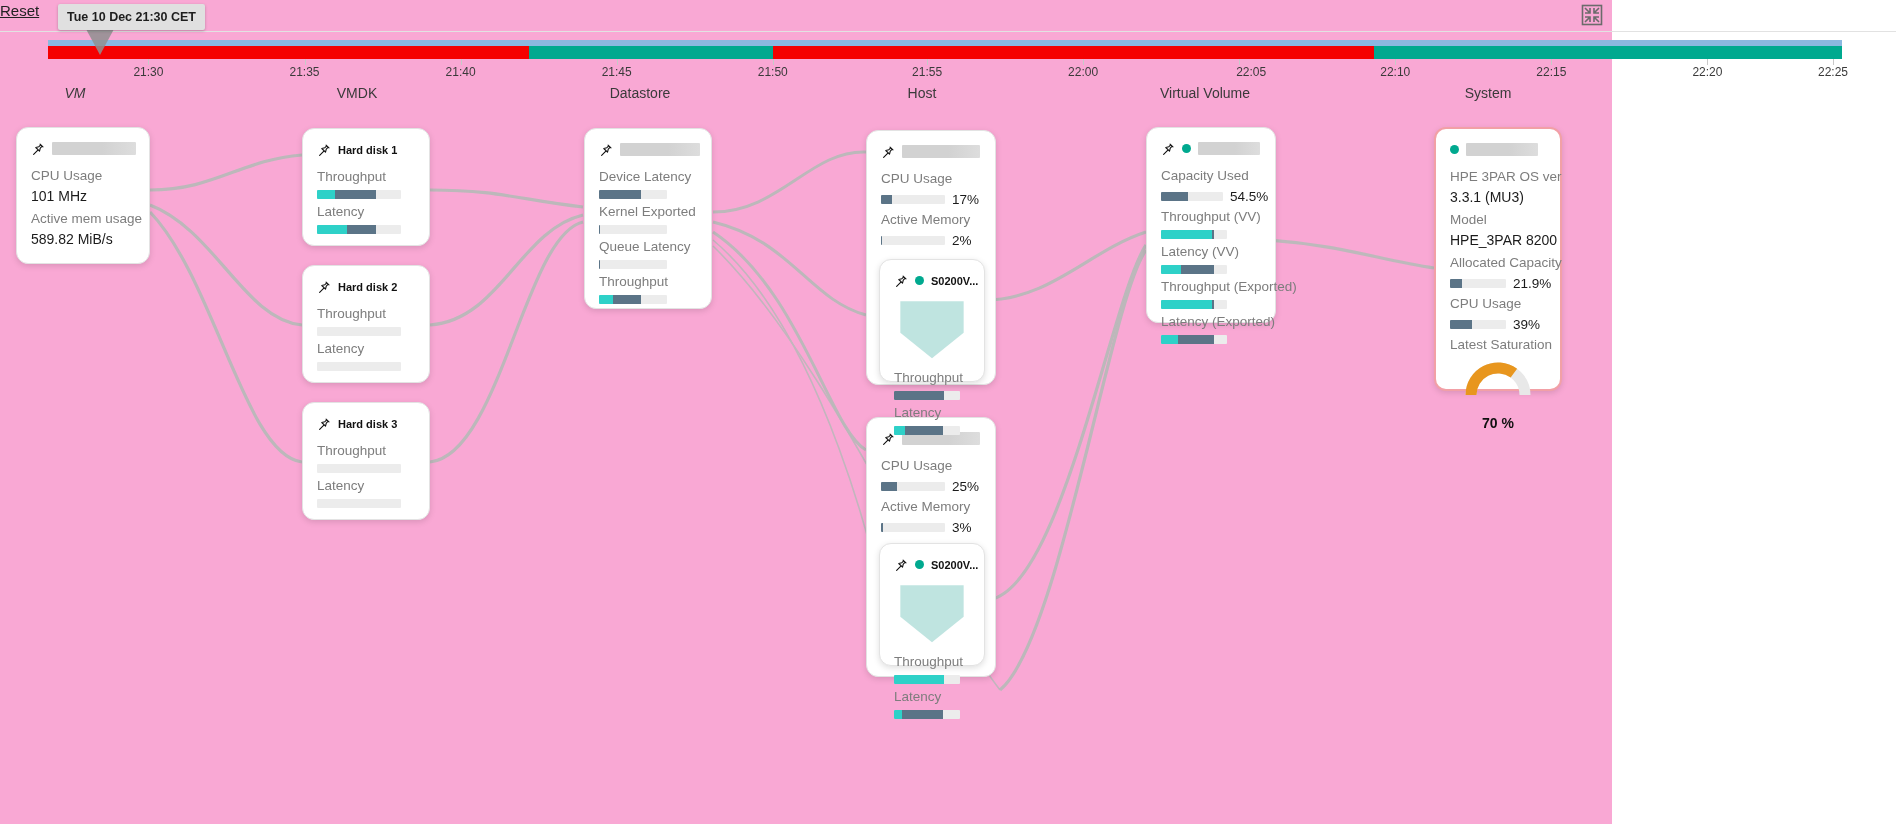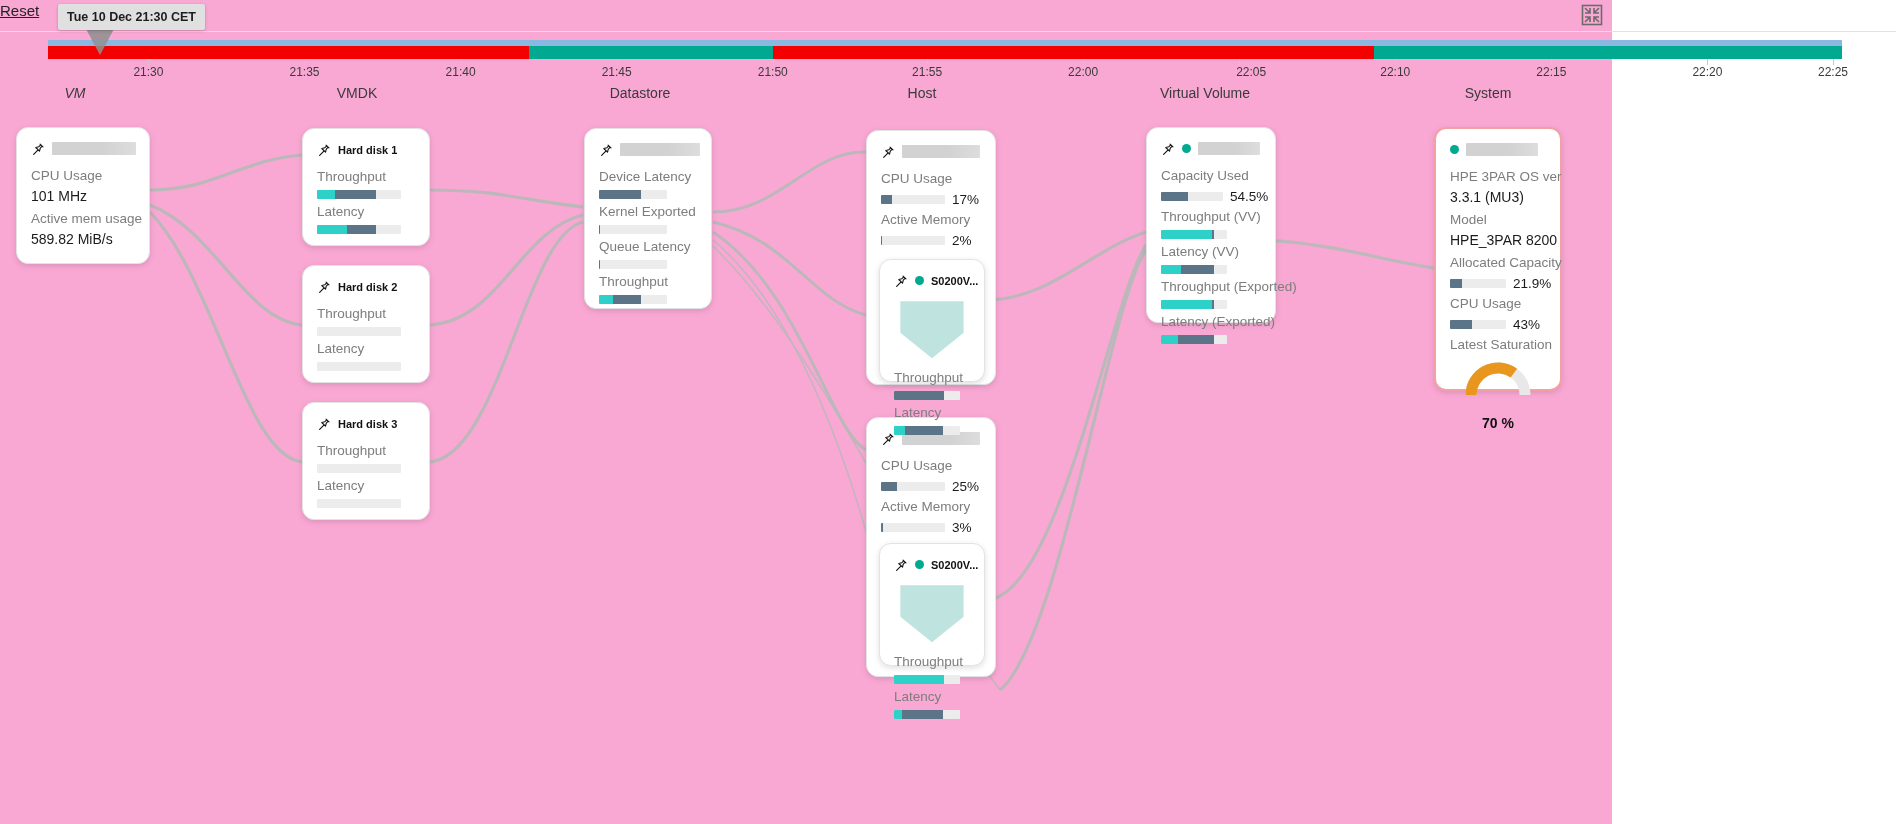--- a/index.html
+++ b/index.html
@@ -448,21 +448,21 @@
           <div class="bar" style="width: 56px;">
             <span class="seg-b" style="left: 0%; width: 22%;"></span>
           </div>
           <span class="bar-pct">21.9%</span>
         </div>
         <div class="metric-label">CPU Usage</div>
         <div class="bar-row">
           <div class="bar" style="width: 56px;">
             <span class="seg-b" style="left: 0%; width: 39%;"></span>
           </div>
-          <span class="bar-pct">43%</span>
+          <span class="bar-pct">39%</span>
         </div>
         <div class="metric-label">Latest Saturation</div>
         <div class="gauge-wrap">
           <svg class="gauge" viewBox="0 0 76 40">
             <path d="M 11 34 A 27 27 0 0 1 65 34" fill="none" stroke="#e8e8e8" stroke-width="11"></path>
             <path d="M 11 34 A 27 27 0 0 1 53.87 12.16" fill="none" stroke="#e8961e" stroke-width="11"></path>
           </svg>
           <div class="gauge-val">70 %</div>
         </div>
       </div>

